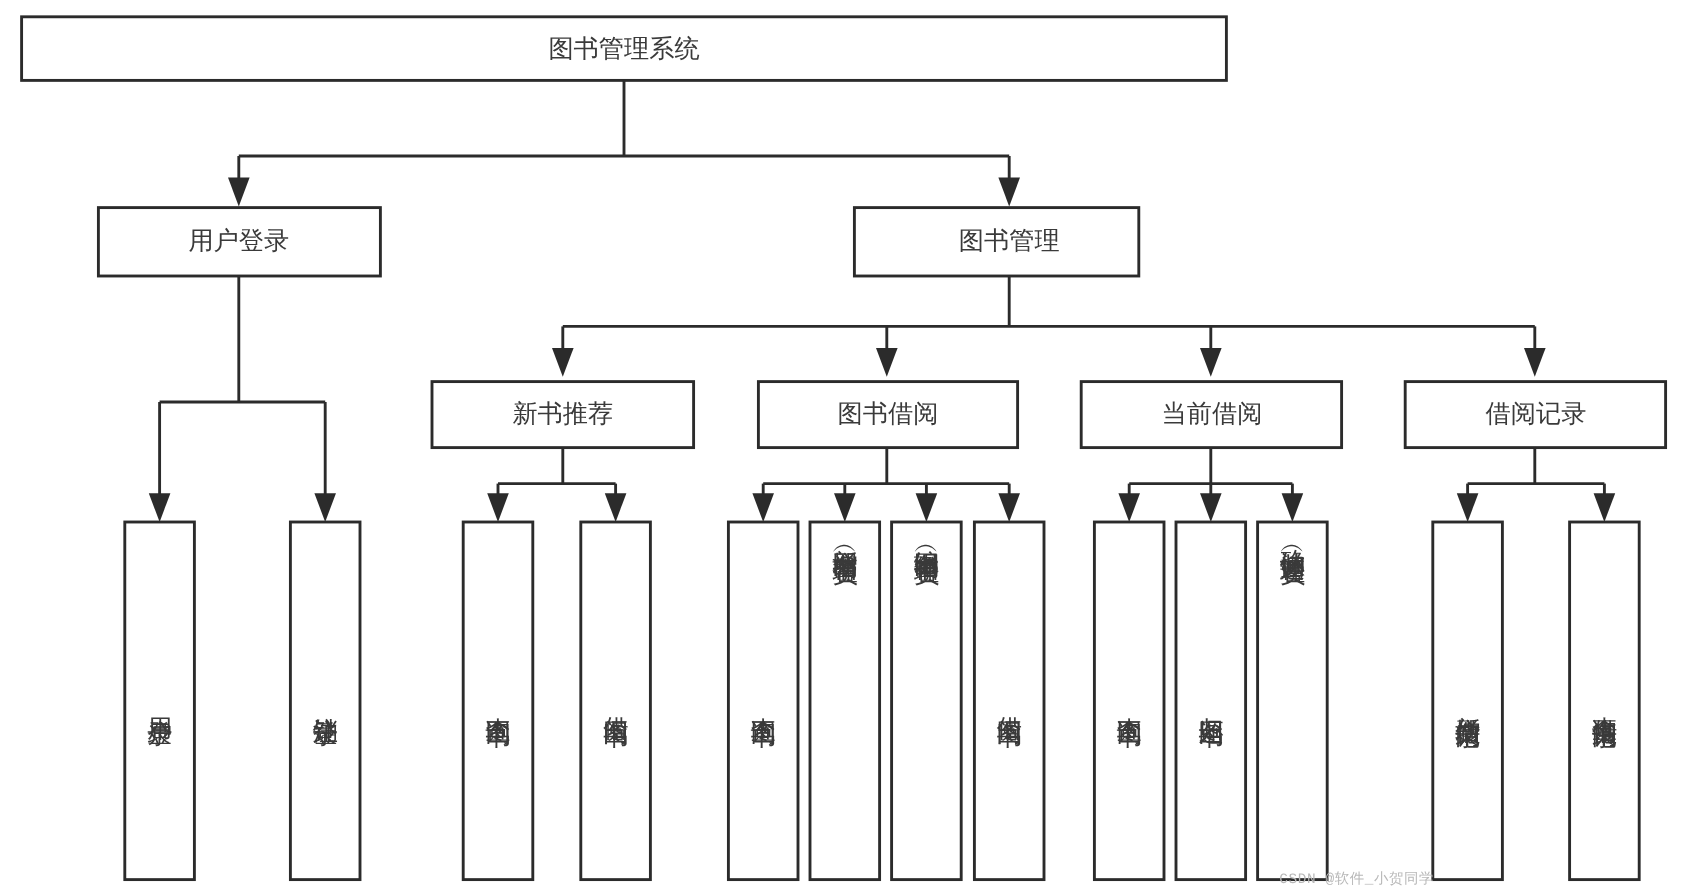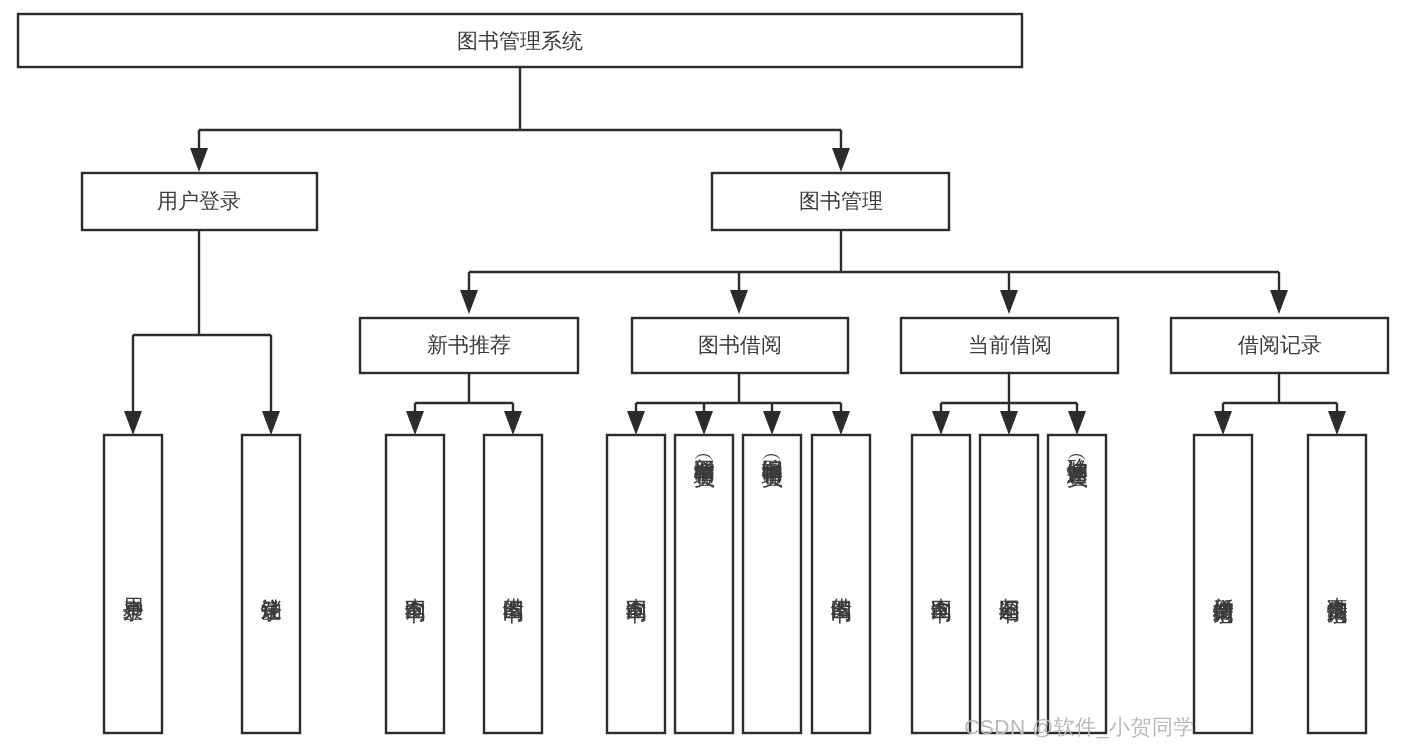--- a/index.html
+++ b/index.html
@@ -73,22 +73,22 @@
     line-height: 1.16;
     letter-spacing: 1.5px;
     color: #3a3a3a;
     white-space: nowrap;
     text-align: center;
   }
   .watermark {
     position: absolute;
     right: 8px;
     bottom: 6px;
-    font-family: Liberation Sans, sans-serif;
-    font-size: 21px;
+    font-family: Liberation Mono, monospace;
+    font-size: 12px;
     color: #b8b8b8;
     white-space: nowrap;
     letter-spacing: 0.5px;
   }
 </style>
 </head>
 <body>
 
 <div id="diagram-root">
 

